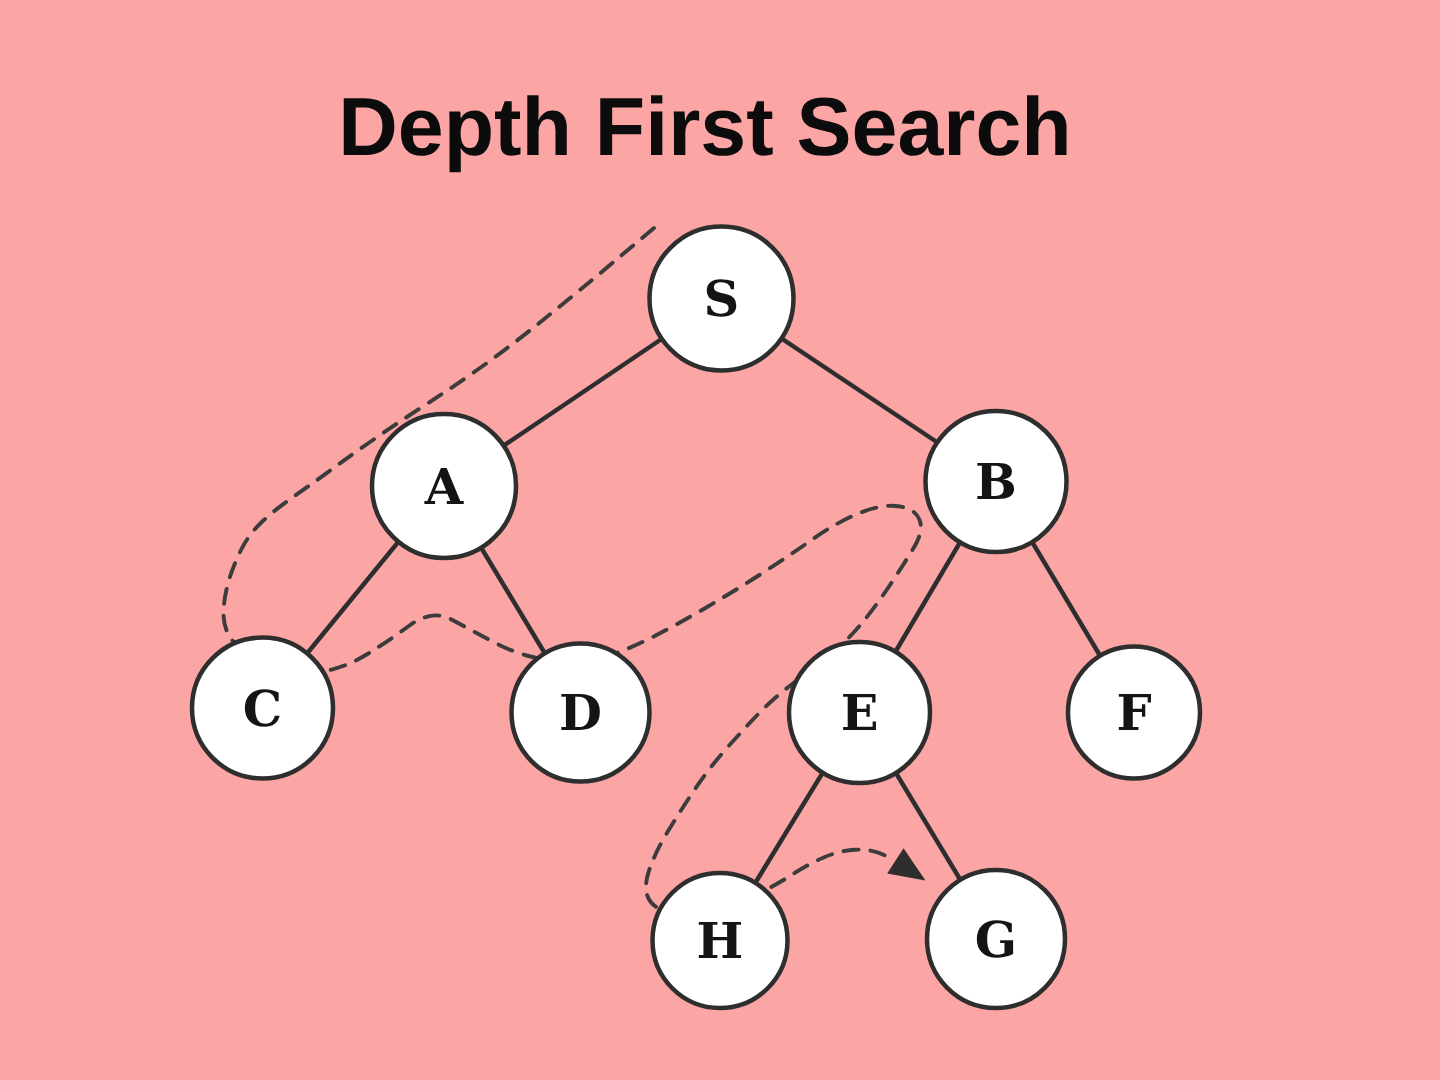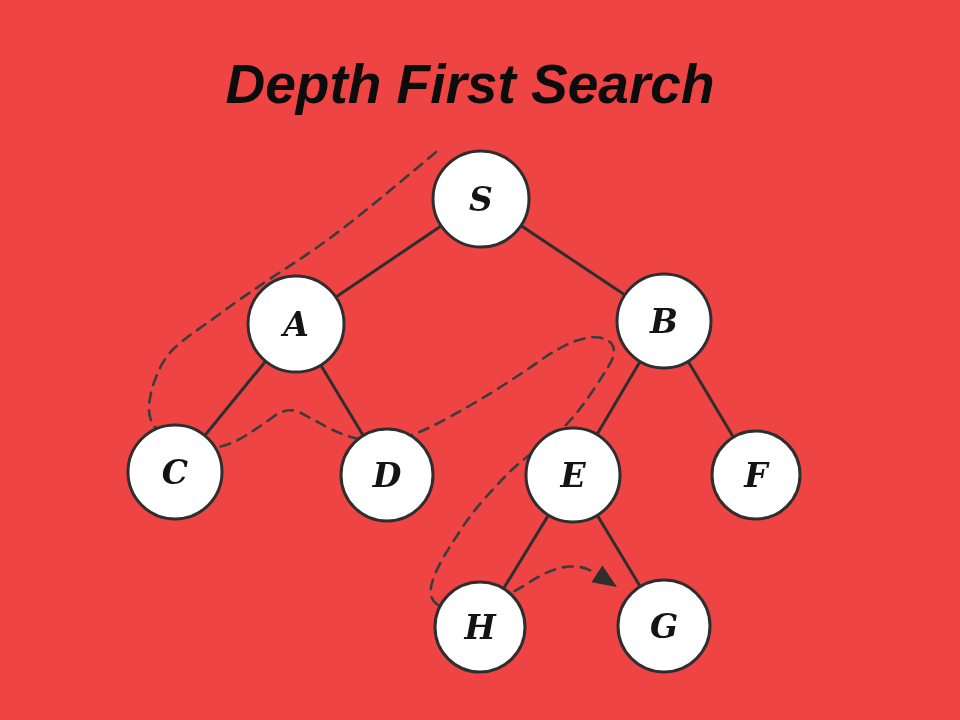--- a/index.html
+++ b/index.html
@@ -1,20 +1,20 @@
 <!DOCTYPE html>
 <html><head>
 <meta charset="utf-8">
 <style>
   html,body{margin:0;padding:0;}
   body{
     width:960px;height:720px;background:#ffffff;overflow:hidden;
     font-family:"Liberation Sans",sans-serif;position:relative;
   }
-  .slide{position:absolute;inset:0;background:#ef4444;font-style:italic;}
+  .slide{position:absolute;inset:0;background:#fca5a5;}
   .title{
     position:absolute;top:54px;left:0;width:960px;margin:0;
     text-align:center;font-family:"Liberation Sans",sans-serif;
     font-weight:700;font-size:55px;line-height:1.1;color:#0c0c0c;
     letter-spacing:0px;transform:translateX(-10px);
   }
   svg.diagram{
     position:absolute;left:0;top:0;width:960px;height:720px;
     filter:blur(0.35px);
   }

